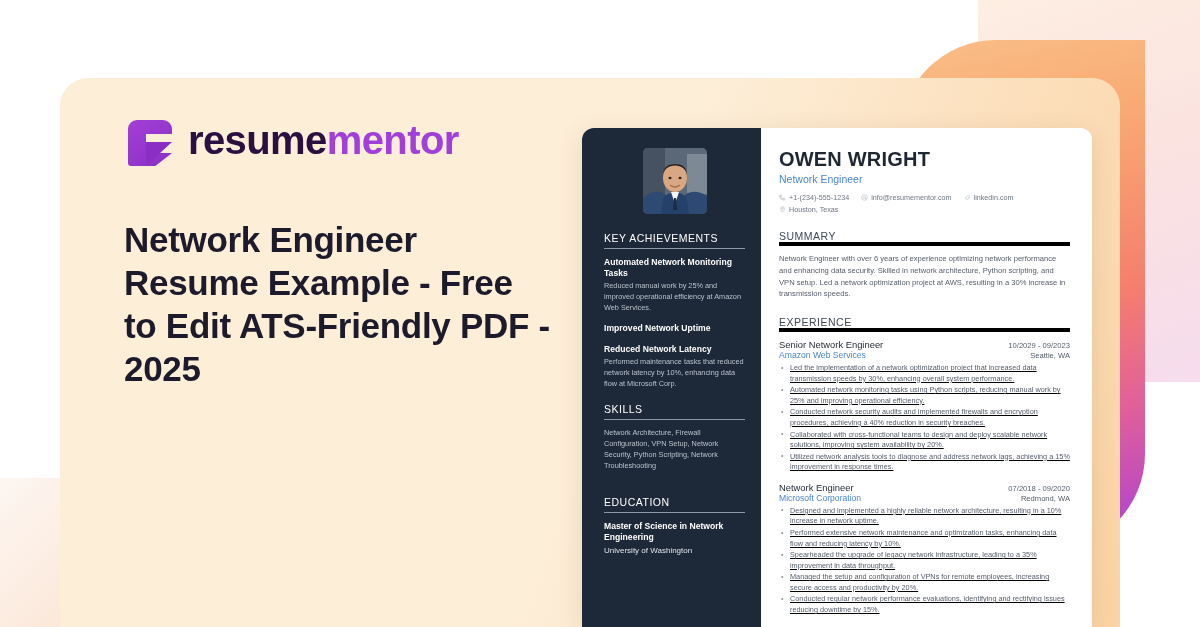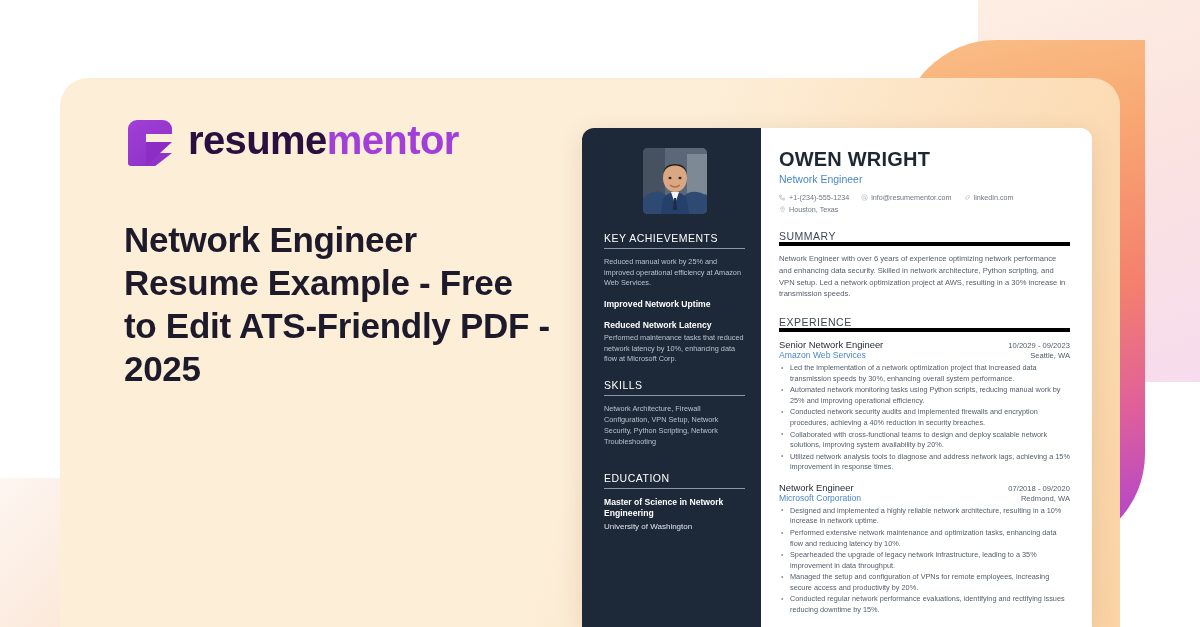--- a/index.html
+++ b/index.html
@@ -115,21 +115,21 @@
     border-bottom: 4px solid #000000; margin-bottom: 7px;
   }
   .summary { font-size: 7.6px; color: #545d6a; line-height: 1.55; }
 
   .job { margin-bottom: 9px; }
   .job-row { display: flex; justify-content: space-between; align-items: baseline; }
   .job-title { font-size: 9.4px; color: #1f2733; }
   .job-dates { font-size: 7.6px; color: #545d6a; }
   .job-co { font-size: 8.6px; color: #4a87c8; }
   .job-loc { font-size: 7.6px; color: #545d6a; }
-  .job ul { list-style: none; margin-top: 3px; }
+  .job ul { list-style: none; margin-top: 3px; text-decoration: underline; }
   .job li {
     font-size: 7.3px; color: #545d6a; line-height: 1.45; position: relative;
     padding-left: 11px; margin-bottom: 1px;
   }
   .job li::before {
     content: "•"; position: absolute; left: 2px; top: -0.5px; color: #8d96a2; font-size: 7px;
   }
 </style>
 </head>
 <body>
@@ -173,20 +173,21 @@
             <path d="M20 28 C20 14 44 14 44 28 C44 20 40 16 32 16 C24 16 20 20 20 28Z" fill="#23201e"></path>
             <ellipse cx="27" cy="30" rx="1.5" ry="1.2" fill="#2b2320"></ellipse>
             <ellipse cx="37" cy="30" rx="1.5" ry="1.2" fill="#2b2320"></ellipse>
             <path d="M27 37 Q32 41 37 37" stroke="#a9714f" stroke-width="1.4" fill="none"></path>
           </svg>
         </div>
 
         <div class="side-h">KEY ACHIEVEMENTS</div>
 
         <div class="ach">
+          <div class="ach-t">Automated Network Monitoring Tasks</div>
           <div class="ach-d">Reduced manual work by 25% and improved operational efficiency at Amazon Web Services.</div>
         </div>
         <div class="ach">
           <div class="ach-t">Improved Network Uptime</div>
         </div>
         <div class="ach">
           <div class="ach-t">Reduced Network Latency</div>
           <div class="ach-d">Performed maintenance tasks that reduced network latency by 10%, enhancing data flow at Microsoft Corp.</div>
         </div>
 

